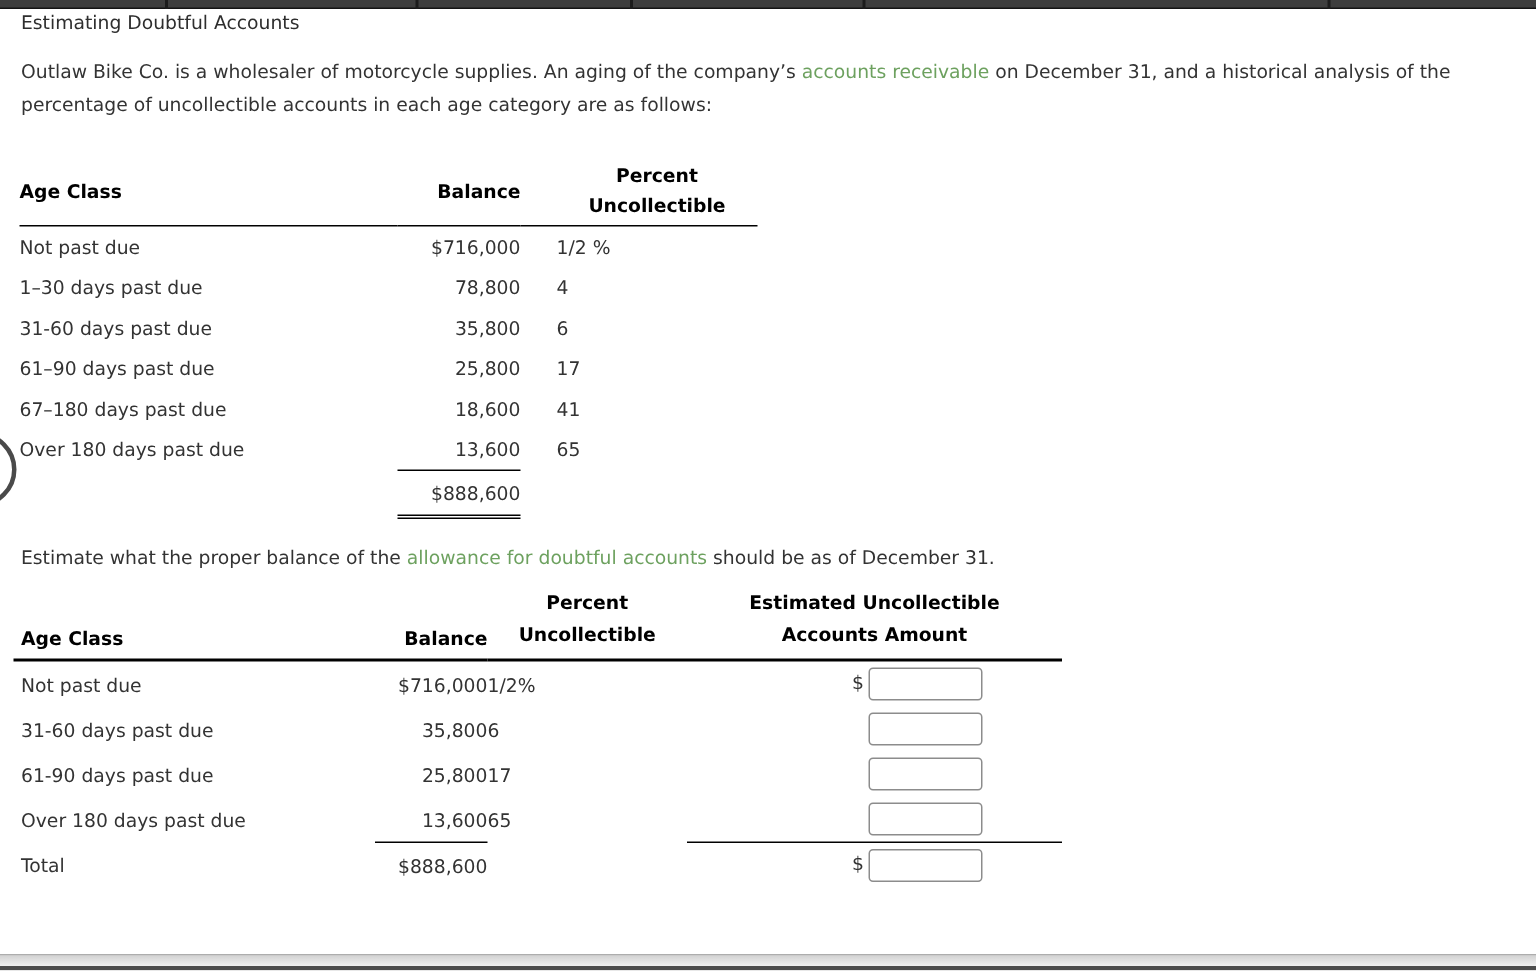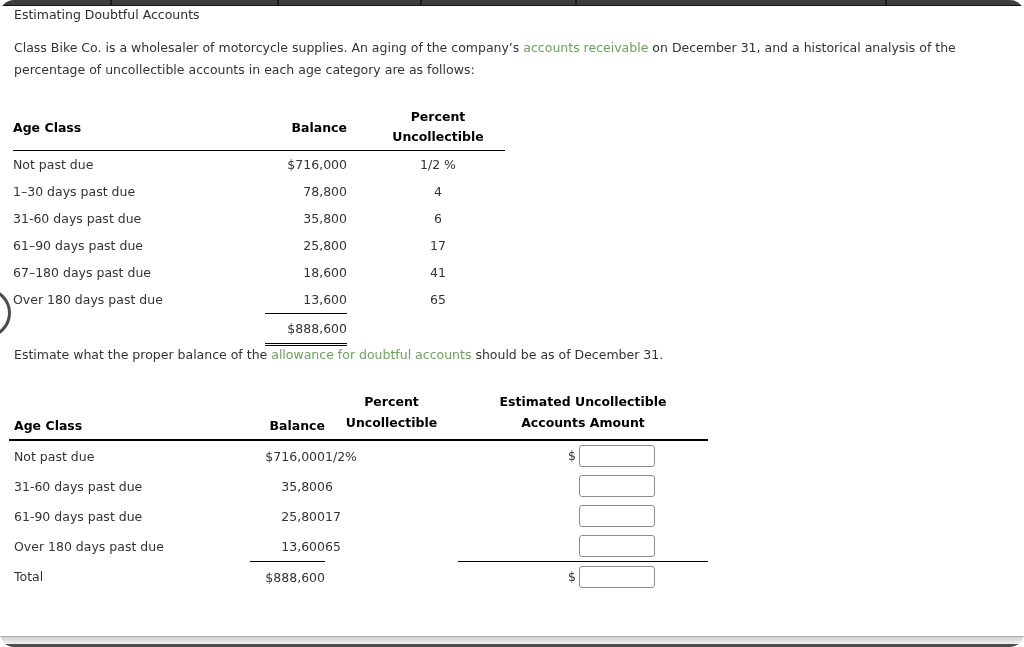--- a/index.html
+++ b/index.html
@@ -1,21 +1,20 @@
 <!DOCTYPE html>
 <html><head>
 <meta charset="utf-8">
 <style>
   html,body { margin:0; padding:0; background:#fff; }
   .screen {
     position:relative; width:1024px; height:647px; overflow:hidden;
     background:#fff; color:#333;
     font-family:"DejaVu Sans","Liberation Sans",sans-serif;
     font-size:12.5px;
-    border-radius:14px;
   }
 
   
   .topbar { position:absolute; top:0; left:0; width:1024px; height:6px;
             background:#3e3e3e; border-bottom:1px solid #141414; box-sizing:border-box; }
   .topbar-divider { position:absolute; top:0; width:2px; height:6px; background:#1c1c1c; }
 
   
   .bottom-light { position:absolute; left:0; bottom:3px; width:1024px; height:8px;
                   background:linear-gradient(#d2d2d2,#f1f1f1);
@@ -24,39 +23,39 @@
                   background:#4d4d4d; z-index:6; }
 
   
   .edge-circle { position:absolute; left:-39px; top:288px; width:44px; height:44px;
                  border:3px solid #4a4a4a; border-radius:50%; background:#fff; z-index:3; }
 
   .page-title { position:absolute; top:7px; left:14px; color:#2e2e2e; }
 
   .para { position:absolute; left:14px; width:1006px; line-height:22px; color:#333; }
   .para-intro { top:37px; }
-  .para-instruction { top:344px; }
+  .para-instruction { top:361px; }
 
   a.gloss { color:#6da15f; text-decoration:none; cursor:pointer; }
 
   table { border-collapse:collapse; table-layout:fixed; }
   th, td { padding:0; margin:0; }
   th { font-weight:bold; color:#000; }
 
   
   .t1 { position:absolute; top:104px; left:13px; width:492px; }
   .t1 thead th { border-bottom:1px solid #000; height:46px; }
   .t1 th.c1 { text-align:left;  vertical-align:middle; }
   .t1 th.c2 { text-align:right; vertical-align:middle; }
   .t1 th.c3 { text-align:center; vertical-align:middle; padding-left:24px; }
   .t1 th.c3 div { line-height:20px; }
   .t1 td { height:27px; vertical-align:middle; }
   .t1 td.c1 { text-align:left; }
   .t1 td.c2 { text-align:right; }
-  .t1 td.c3 { text-align:center; padding-left:24px; }
+  .t1 td.c3 { padding-left:24px; }
   .t1 tr.last-data td.c2 { border-bottom:1px solid #000; }
   .t1 tr.total td { height:29px; }
   .t1 tr.total td.c2 { border-bottom:3px double #000; }
 
   
   .t2 { position:absolute; top:388px; left:9px; width:699px; }
   .t2 thead th { border-bottom:2px solid #000; height:45px; vertical-align:bottom; padding-bottom:6px; }
   .t2 th.c1 { text-align:left; padding-left:5px; }
   .t2 th.c2 { text-align:right; }
   .t2 th.c3, .t2 th.c4 { text-align:center; }
@@ -82,21 +81,21 @@
   <div class="topbar">
     <div class="topbar-divider" style="left:110px"></div>
     <div class="topbar-divider" style="left:277px"></div>
     <div class="topbar-divider" style="left:420px"></div>
     <div class="topbar-divider" style="left:575px"></div>
     <div class="topbar-divider" style="left:885px"></div>
   </div>
 
   <div class="page-title">Estimating Doubtful Accounts</div>
 
-  <div class="para para-intro"><span>Class Bike Co. is a wholesaler of motorcycle supplies. An aging of the company’s </span><a class="gloss">accounts receivable</a><span> on December 31, and a historical analysis of the percentage of uncollectible accounts in each age category are as follows:</span></div>
+  <div class="para para-intro"><span>Outlaw Bike Co. is a wholesaler of motorcycle supplies. An aging of the company’s </span><a class="gloss">accounts receivable</a><span> on December 31, and a historical analysis of the percentage of uncollectible accounts in each age category are as follows:</span></div>
 
   <table class="t1">
     <colgroup>
         <col style="width:252px">
         <col style="width:82px">
         <col style="width:158px">
       </colgroup>
     <thead>
       <tr>
         <th class="c1">Age Class</th>

